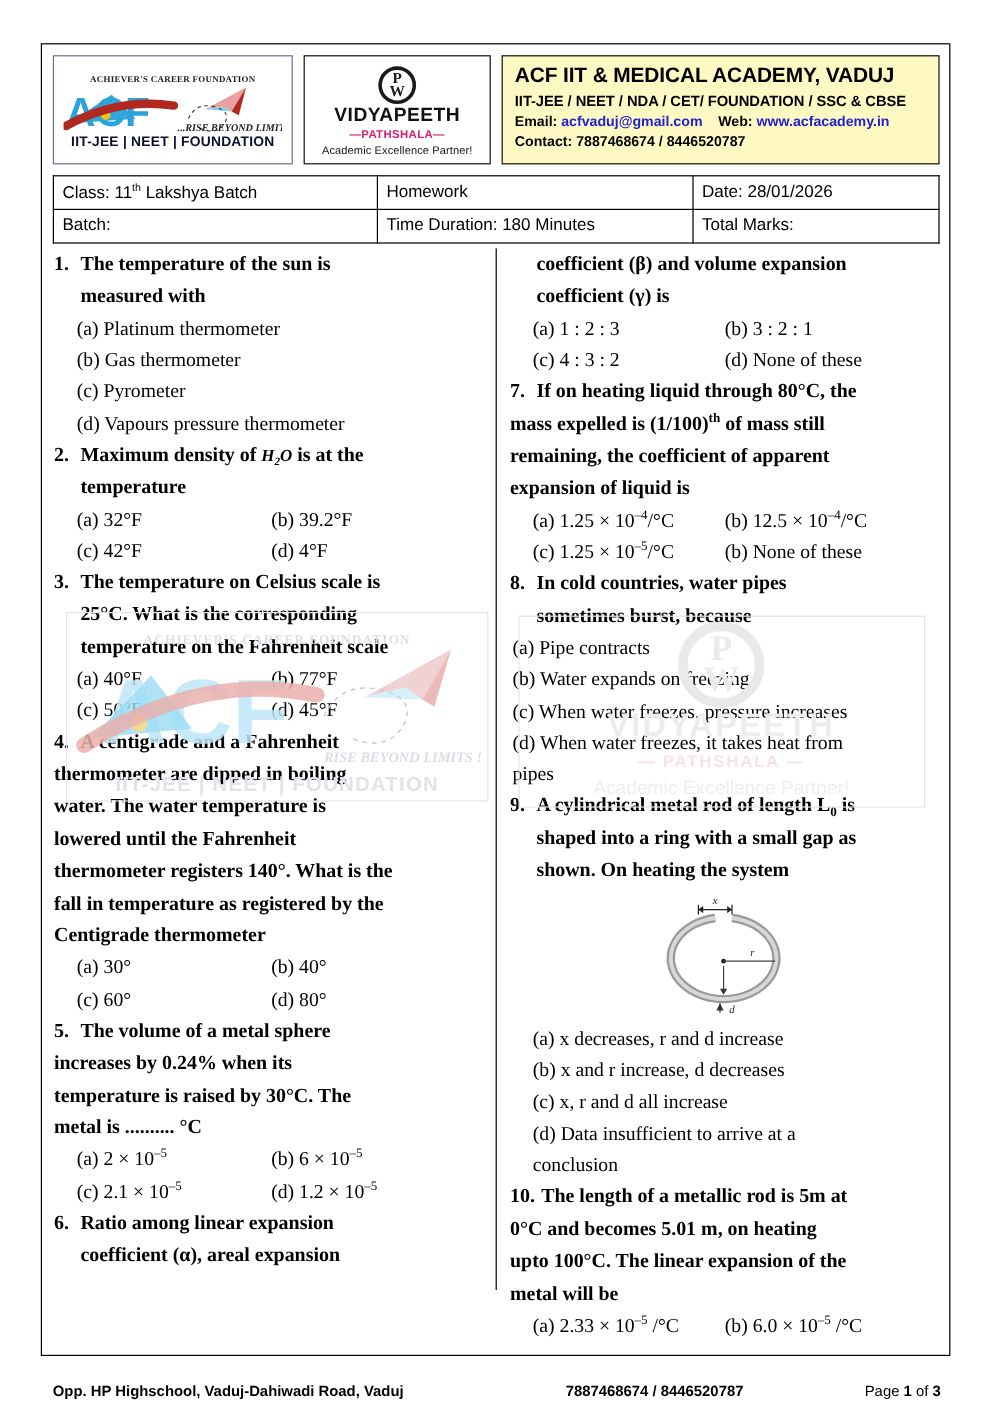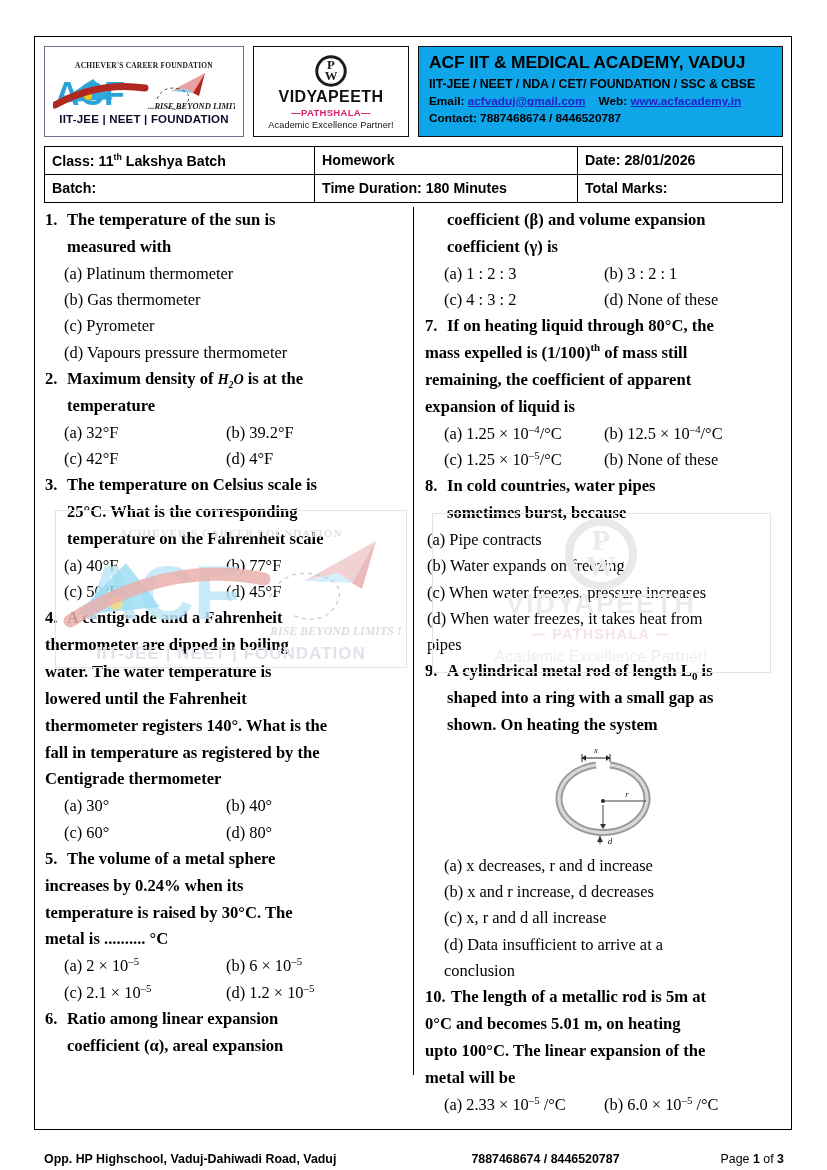--- a/index.html
+++ b/index.html
@@ -60,40 +60,40 @@
   .pw-path{
     font-family:"Liberation Sans",sans-serif;font-weight:bold;font-size:9.5px;
     color:#d6206b;letter-spacing:.3px;margin-top:2px;
   }
   .pw-tag{
     font-family:"Liberation Sans",sans-serif;font-size:9.2px;color:#111;
     margin-top:2px;letter-spacing:.1px;
   }
   .inst-box{
     flex:1;border:1.2px solid #111;box-sizing:border-box;
-    padding:5px 16px 4px 10px;background:#0ea5e9;
+    padding:5px 16px 4px 10px;background:#fef9c3;
   }
   .inst-title{
     font-family:"Liberation Sans",sans-serif;font-weight:bold;font-size:17.4px;
     color:#000;letter-spacing:-.1px;line-height:1.25;
   }
   .inst-sub{
     font-family:"Liberation Sans",sans-serif;font-weight:bold;font-size:12.3px;
     color:#000;margin-top:3px;letter-spacing:-.05px;
   }
   .inst-line{
     font-family:"Liberation Sans",sans-serif;font-weight:bold;font-size:11.8px;
     color:#000;margin-top:3px;
   }
-  .lnk{color:#2222cc;text-decoration:underline;font-weight:bold;text-align:right;}
+  .lnk{color:#2222cc;font-weight:bold;text-align:right;}
 
   
   .meta{
     margin:3px 8px 0 9px;border-collapse:collapse;width:calc(100% - 17px);
-    font-family:"Liberation Sans",sans-serif;font-weight:bold;font-size:14.2px;
+    font-family:"Liberation Sans",sans-serif;font-weight:normal;font-size:14.2px;
     table-layout:fixed;
   }
   .meta td{
     border:1.3px solid #000;padding:3px 7px 4px 7px;color:#000;height:20px;
     white-space:nowrap;
   }
   .meta .c1{width:255px;}
   .meta .c2{width:248px;}
   sup.ord{font-size:.62em;vertical-align:super;}
 

